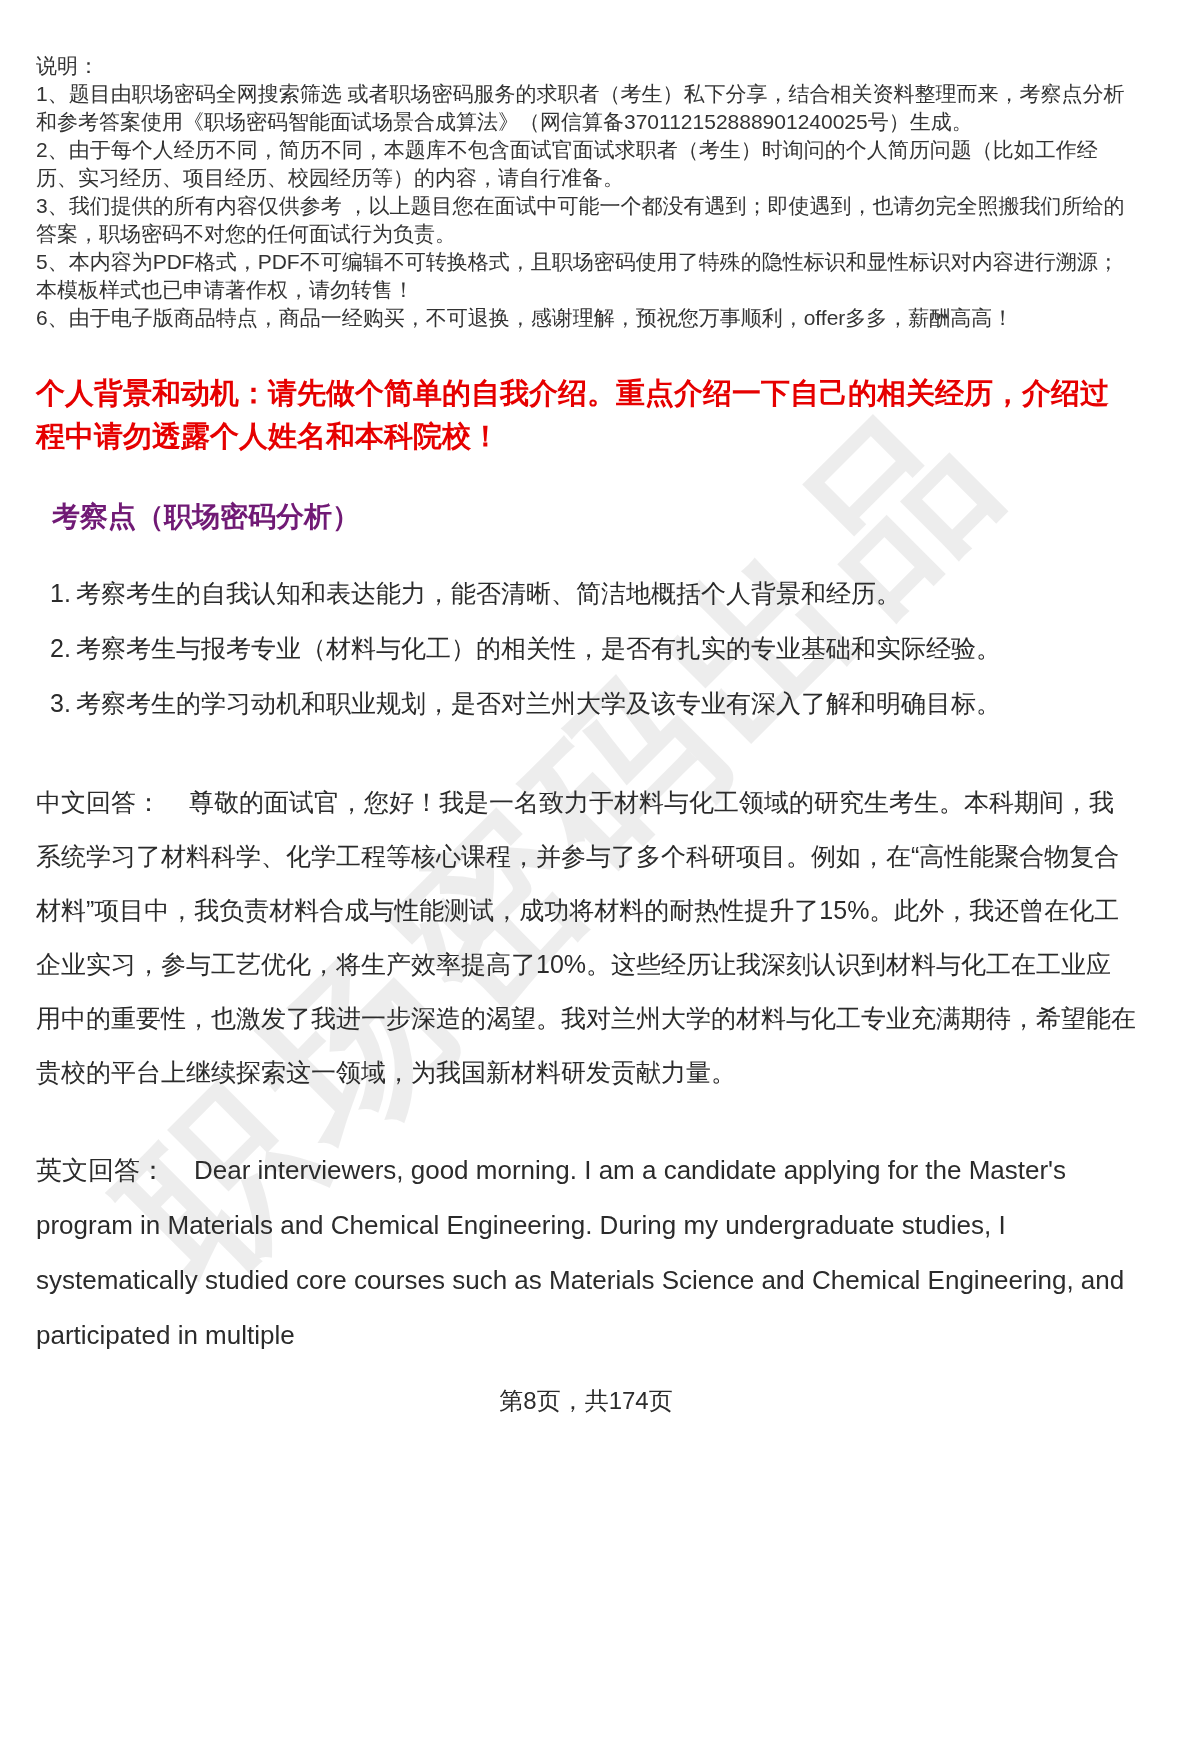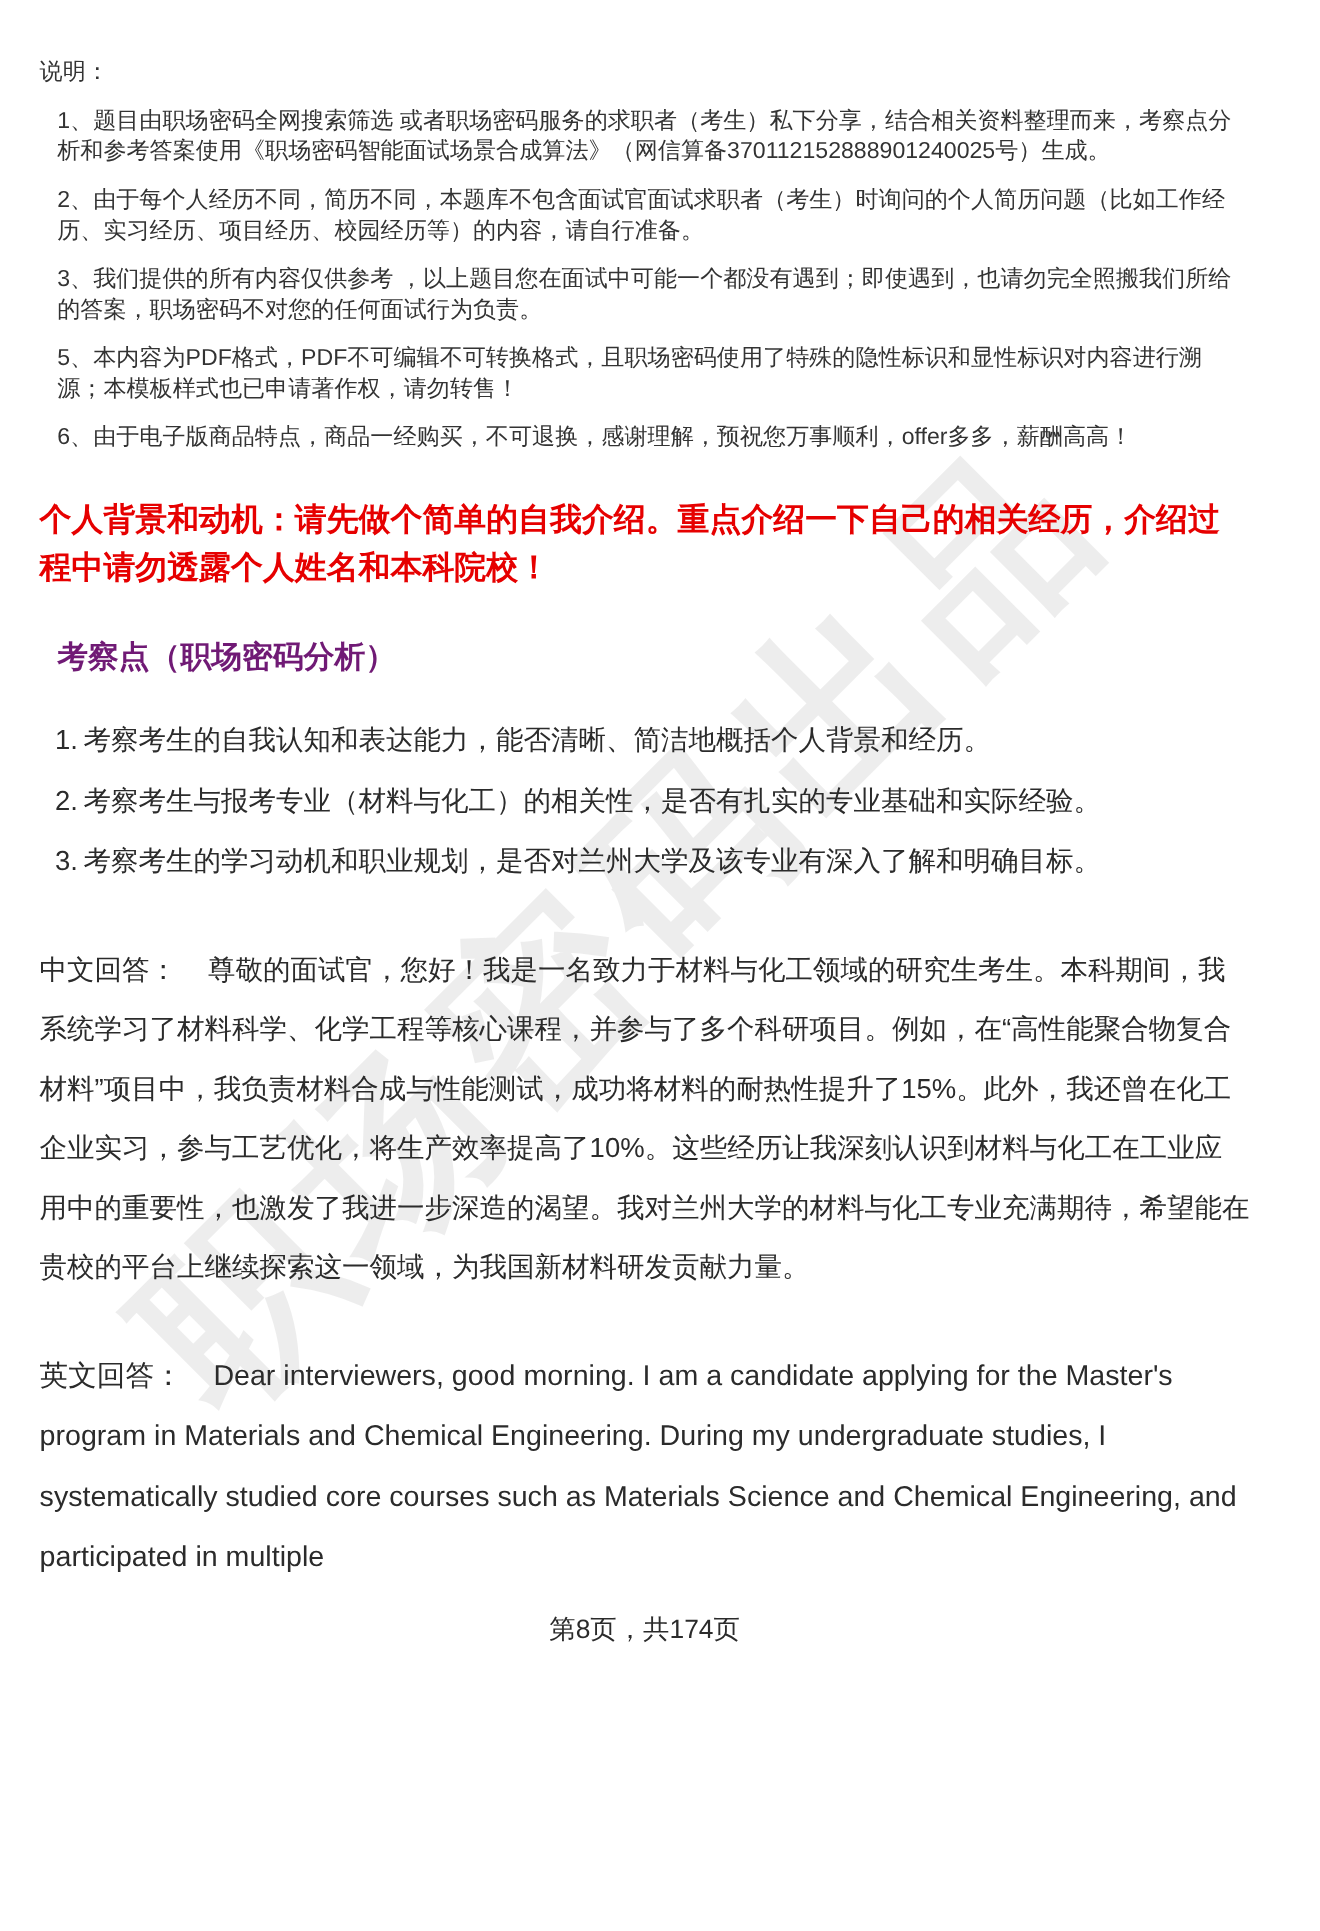--- a/index.html
+++ b/index.html
@@ -36,21 +36,21 @@
   }
   .notes {
     font-size: 21px;
     line-height: 28px;
     color: #333333;
   }
   .notes .note-title {
     margin: 0;
   }
   .notes .note-item {
-    margin: 16px;
+    margin: 0;
   }
   .question {
     color: #e60000;
     font-size: 29px;
     font-weight: 700;
     line-height: 43px;
     margin: 40px 0 0 0;
   }
   .analysis-heading {
     color: #701a75;

